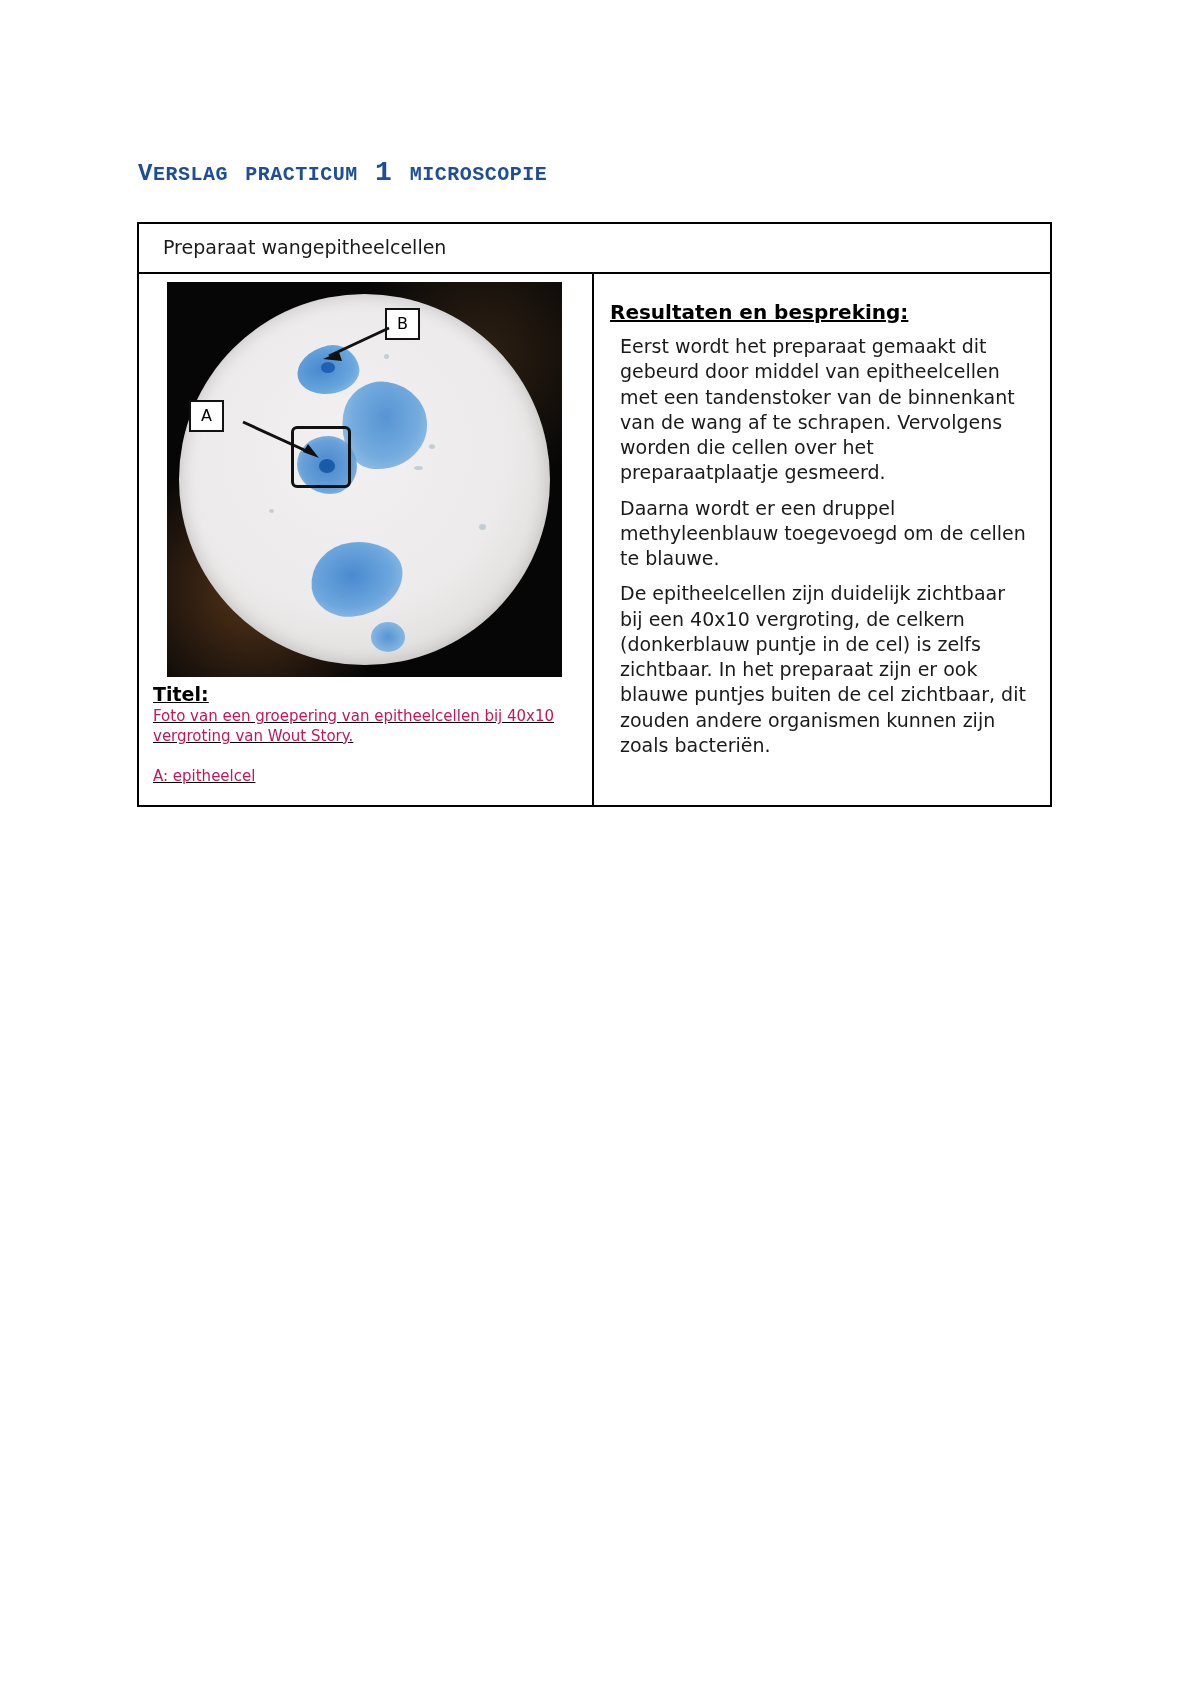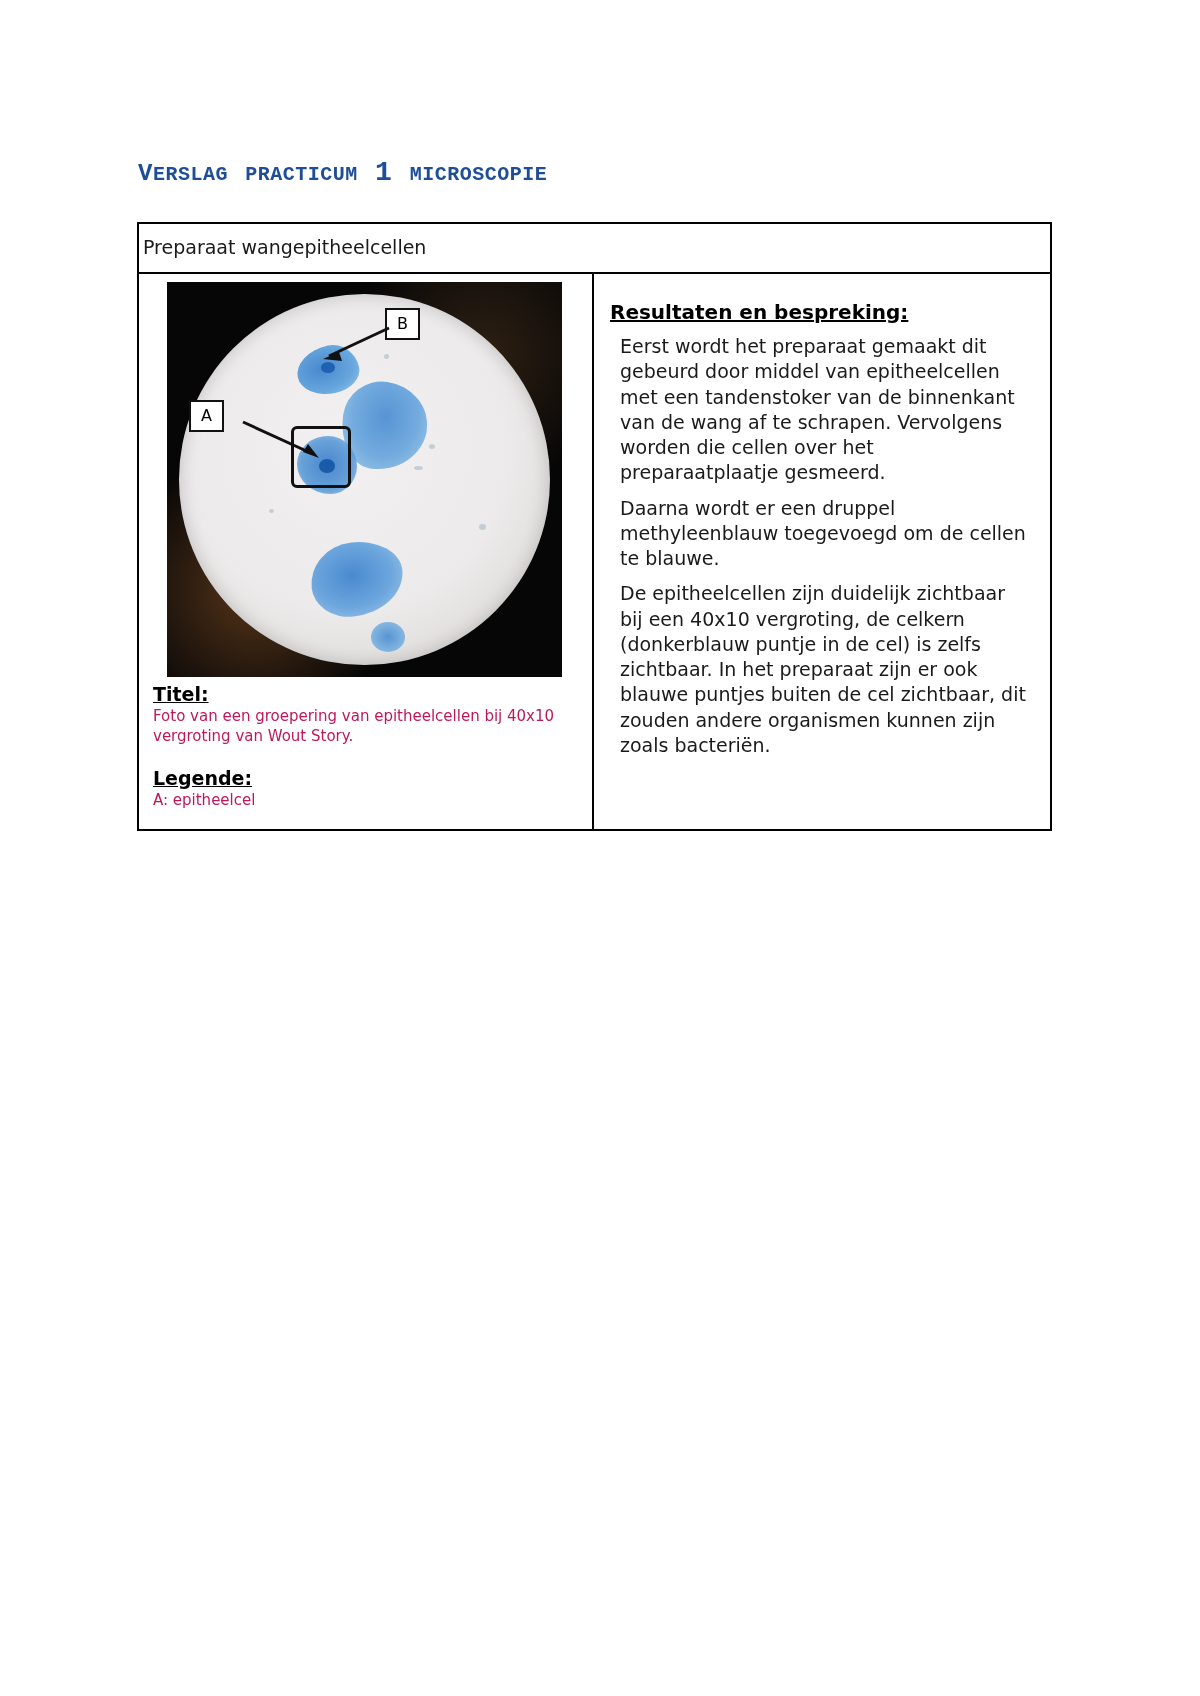--- a/index.html
+++ b/index.html
@@ -48,21 +48,21 @@
     top: 222px;
     width: 915px;
     border: 2px solid #000;
     box-sizing: border-box;
     background: #fff;
   }
 
   .row-header {
     border-bottom: 2px solid #000;
     box-sizing: border-box;
-    padding: 12px 14px 14px 4px;
+    padding: 12px 14px 14px 24px;
     font-size: 19px;
     color: #1a1a1a;
   }
 
   .row-body {
     display: flex;
     align-items: stretch;
   }
 
   .cell-left {
@@ -186,20 +186,21 @@
   .svg-overlay {
     position: absolute;
     inset: 0;
     z-index: 6;
     pointer-events: none;
   }
 
   
   .caption {
     padding: 6px 0 18px 14px;
+    text-decoration: underline;
   }
   .cap-head {
     font-size: 19px;
     font-weight: bold;
     text-decoration: underline;
     margin-bottom: 2px;
   }
   .cap-line {
     font-size: 15px;
     line-height: 1.33;
@@ -266,21 +267,20 @@
           </svg>
 
           <div class="callout-box box-a">A</div>
           <div class="callout-box box-b">B</div>
         </div>
 
         <div class="caption">
           <div class="cap-head">Titel:</div>
           <div class="cap-line">Foto van een groepering van epitheelcellen bij 40x10 vergroting van Wout Story.</div>
           <div class="cap-gap"></div>
-          <div class="cap-head">Legende:</div>
           <div class="cap-line">A: epitheelcel</div>
         </div>
 
       </div>
 
       <div class="cell-right">
         <div class="res-head">Resultaten en bespreking:</div>
         <p class="res-par">Eerst wordt het preparaat gemaakt dit gebeurd door middel van epitheelcellen met een tandenstoker van de binnenkant van de wang af te schrapen. Vervolgens worden die cellen over het preparaatplaatje gesmeerd.</p>
         <p class="res-par">Daarna wordt er een druppel methyleenblauw toegevoegd om de cellen te blauwe.</p>
         <p class="res-par">De epitheelcellen zijn duidelijk zichtbaar bij een 40x10 vergroting, de celkern (donkerblauw puntje in de cel) is zelfs zichtbaar. In het preparaat zijn er ook blauwe puntjes buiten de cel zichtbaar, dit zouden andere organismen kunnen zijn zoals bacteriën.</p>

